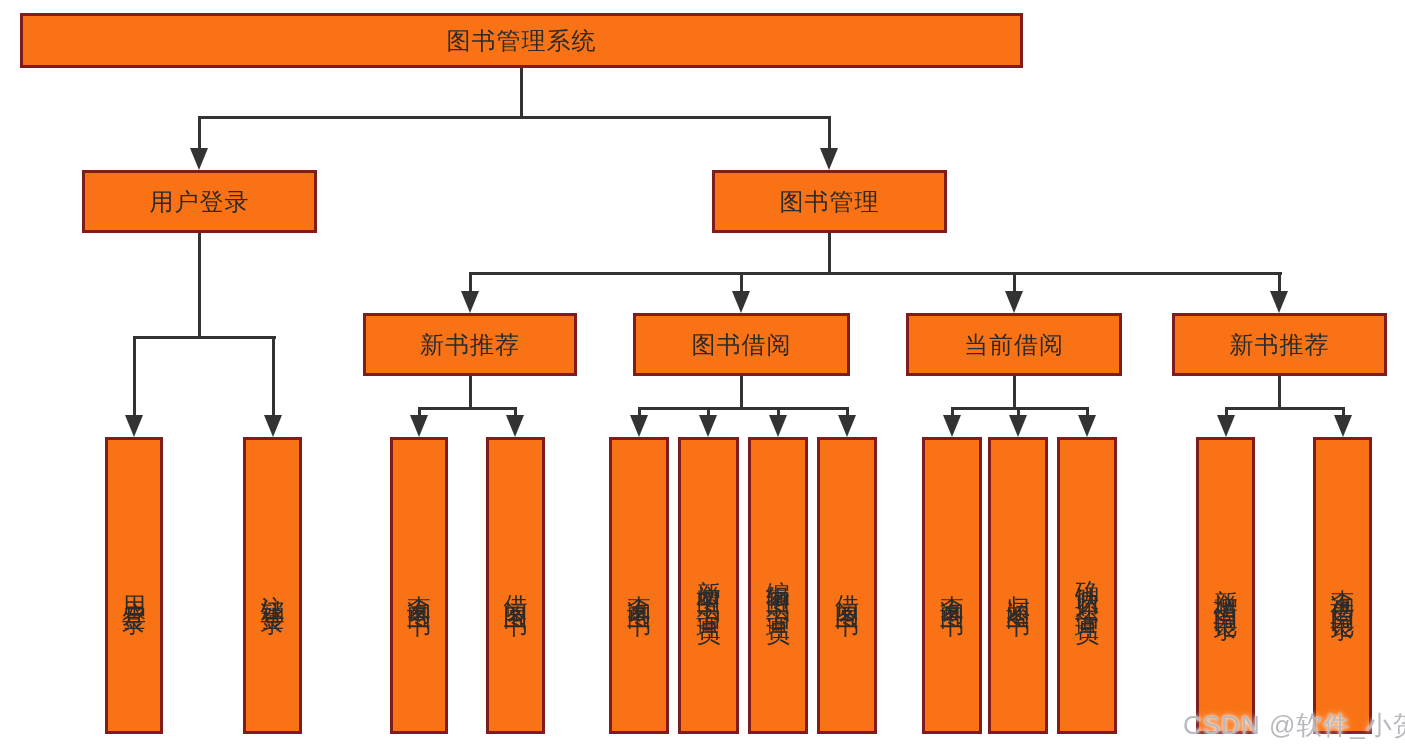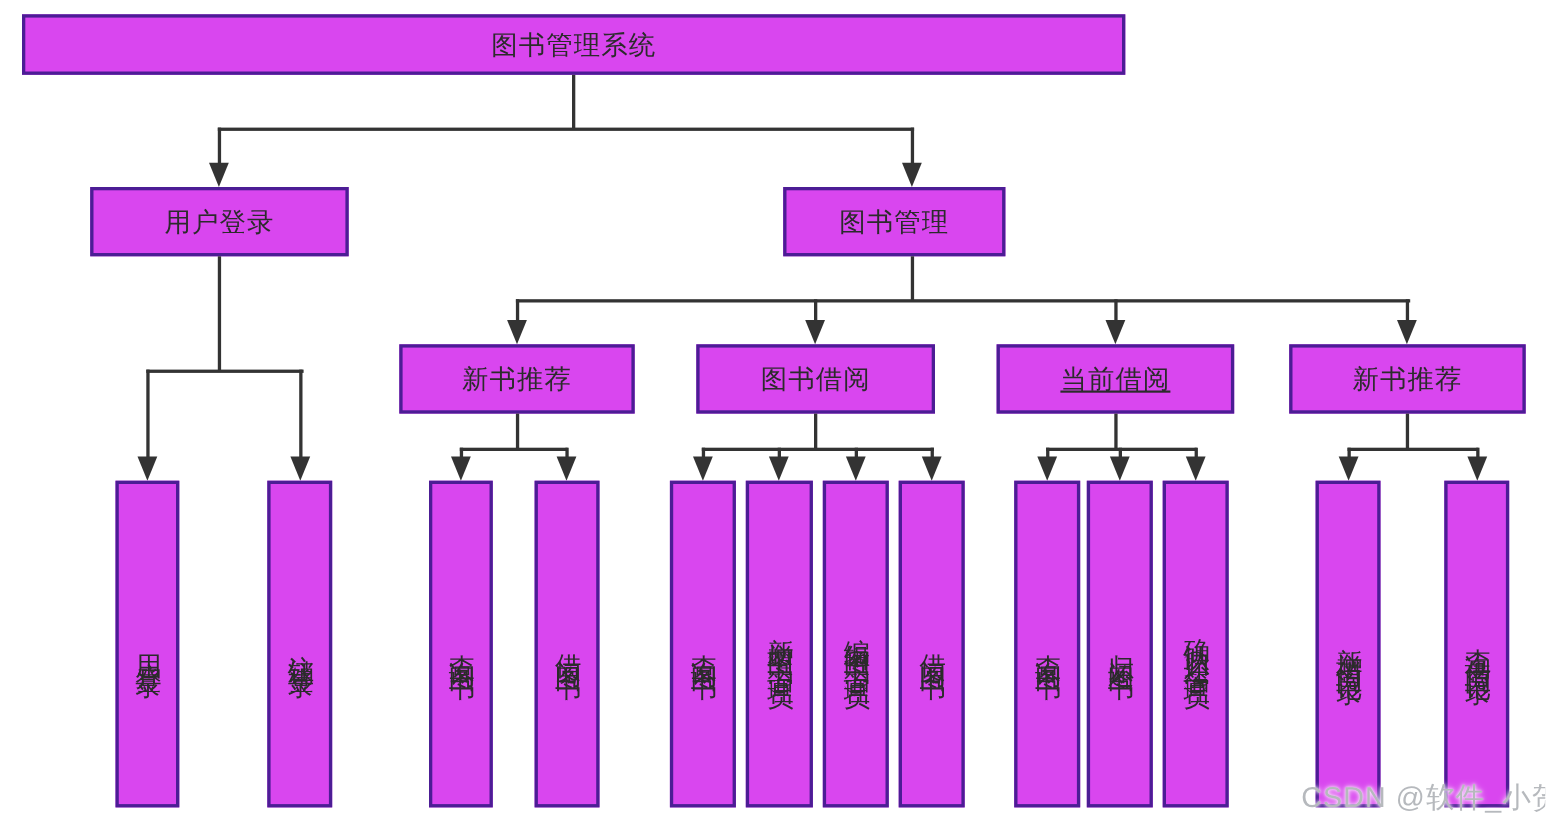--- a/index.html
+++ b/index.html
@@ -6,22 +6,22 @@
   #stage {
     position:relative;
     width:1405px; height:747px;
     background:#ffffff;
     font-family:"Liberation Sans","DejaVu Sans",sans-serif;
     overflow:hidden;
   }
   .box {
     position:absolute;
     box-sizing:border-box;
-    border:3px solid #4c1d95;
-    background:#d946ef;
+    border:3px solid #7f1d1d;
+    background:#f97316;
     display:flex;
     align-items:center;
     justify-content:center;
     font-size:24px;
     color:#2b2b2b;
     letter-spacing:1px;
     text-align:center;
   }
   .vbox {
     writing-mode:vertical-rl;
@@ -56,21 +56,21 @@
   <div class="box" style="left:20px; top:13px; width:1003px; height:55px;">图书管理系统</div>
 
   <div class="vl" style="left:520px; top:68px;  height:49px;"></div>
   <div class="hl" style="left:198px; top:116px; width:633px;"></div>
   <div class="vl" style="left:198px; top:116px; height:33px;"></div>
   <div class="ar" style="left:190px; top:148px;"></div>
   <div class="vl" style="left:828px; top:116px; height:33px;"></div>
   <div class="ar" style="left:820px; top:148px;"></div>
 
   <div class="box" style="left:82px;  top:170px; width:235px; height:63px;">用户登录</div>
-  <div class="box" style="left:712px; top:170px; width:202px; height:63px;text-align:right;">图书管理</div>
+  <div class="box" style="left:712px; top:170px; width:235px; height:63px;text-align:right;">图书管理</div>
 
   <div class="vl" style="left:198px; top:233px; height:104px;"></div>
   <div class="hl" style="left:133px; top:336px; width:143px;"></div>
   <div class="vl" style="left:133px; top:336px; height:80px;"></div>
   <div class="ar" style="left:125px; top:415px;"></div>
   <div class="vl" style="left:272px; top:336px; height:80px;"></div>
   <div class="ar" style="left:264px; top:415px;"></div>
 
   <div class="vl" style="left:828px;  top:233px; height:40px;"></div>
   <div class="hl" style="left:469px;  top:272px; width:813px;"></div>
@@ -78,21 +78,21 @@
   <div class="ar" style="left:461px;  top:291px;"></div>
   <div class="vl" style="left:740px;  top:272px; height:20px;"></div>
   <div class="ar" style="left:732px;  top:291px;"></div>
   <div class="vl" style="left:1013px; top:272px; height:20px;"></div>
   <div class="ar" style="left:1005px; top:291px;"></div>
   <div class="vl" style="left:1278px; top:272px; height:20px;"></div>
   <div class="ar" style="left:1270px; top:291px;"></div>
 
   <div class="box" style="left:363px;  top:313px; width:214px; height:63px;">新书推荐</div>
   <div class="box" style="left:633px;  top:313px; width:217px; height:63px;">图书借阅</div>
-  <div class="box" style="left:906px;  top:313px; width:216px; height:63px;text-decoration:underline;">当前借阅</div>
+  <div class="box" style="left:906px;  top:313px; width:216px; height:63px;">当前借阅</div>
   <div class="box" style="left:1172px; top:313px; width:215px; height:63px;">新书推荐</div>
 
   <div class="vl" style="left:469px; top:376px; height:32px;"></div>
   <div class="hl" style="left:418px; top:407px; width:98px;"></div>
   <div class="vl" style="left:418px; top:407px; height:9px;"></div>
   <div class="ar" style="left:410px; top:415px;"></div>
   <div class="vl" style="left:514px; top:407px; height:9px;"></div>
   <div class="ar" style="left:506px; top:415px;"></div>
 
   <div class="vl" style="left:740px; top:376px; height:32px;"></div>

